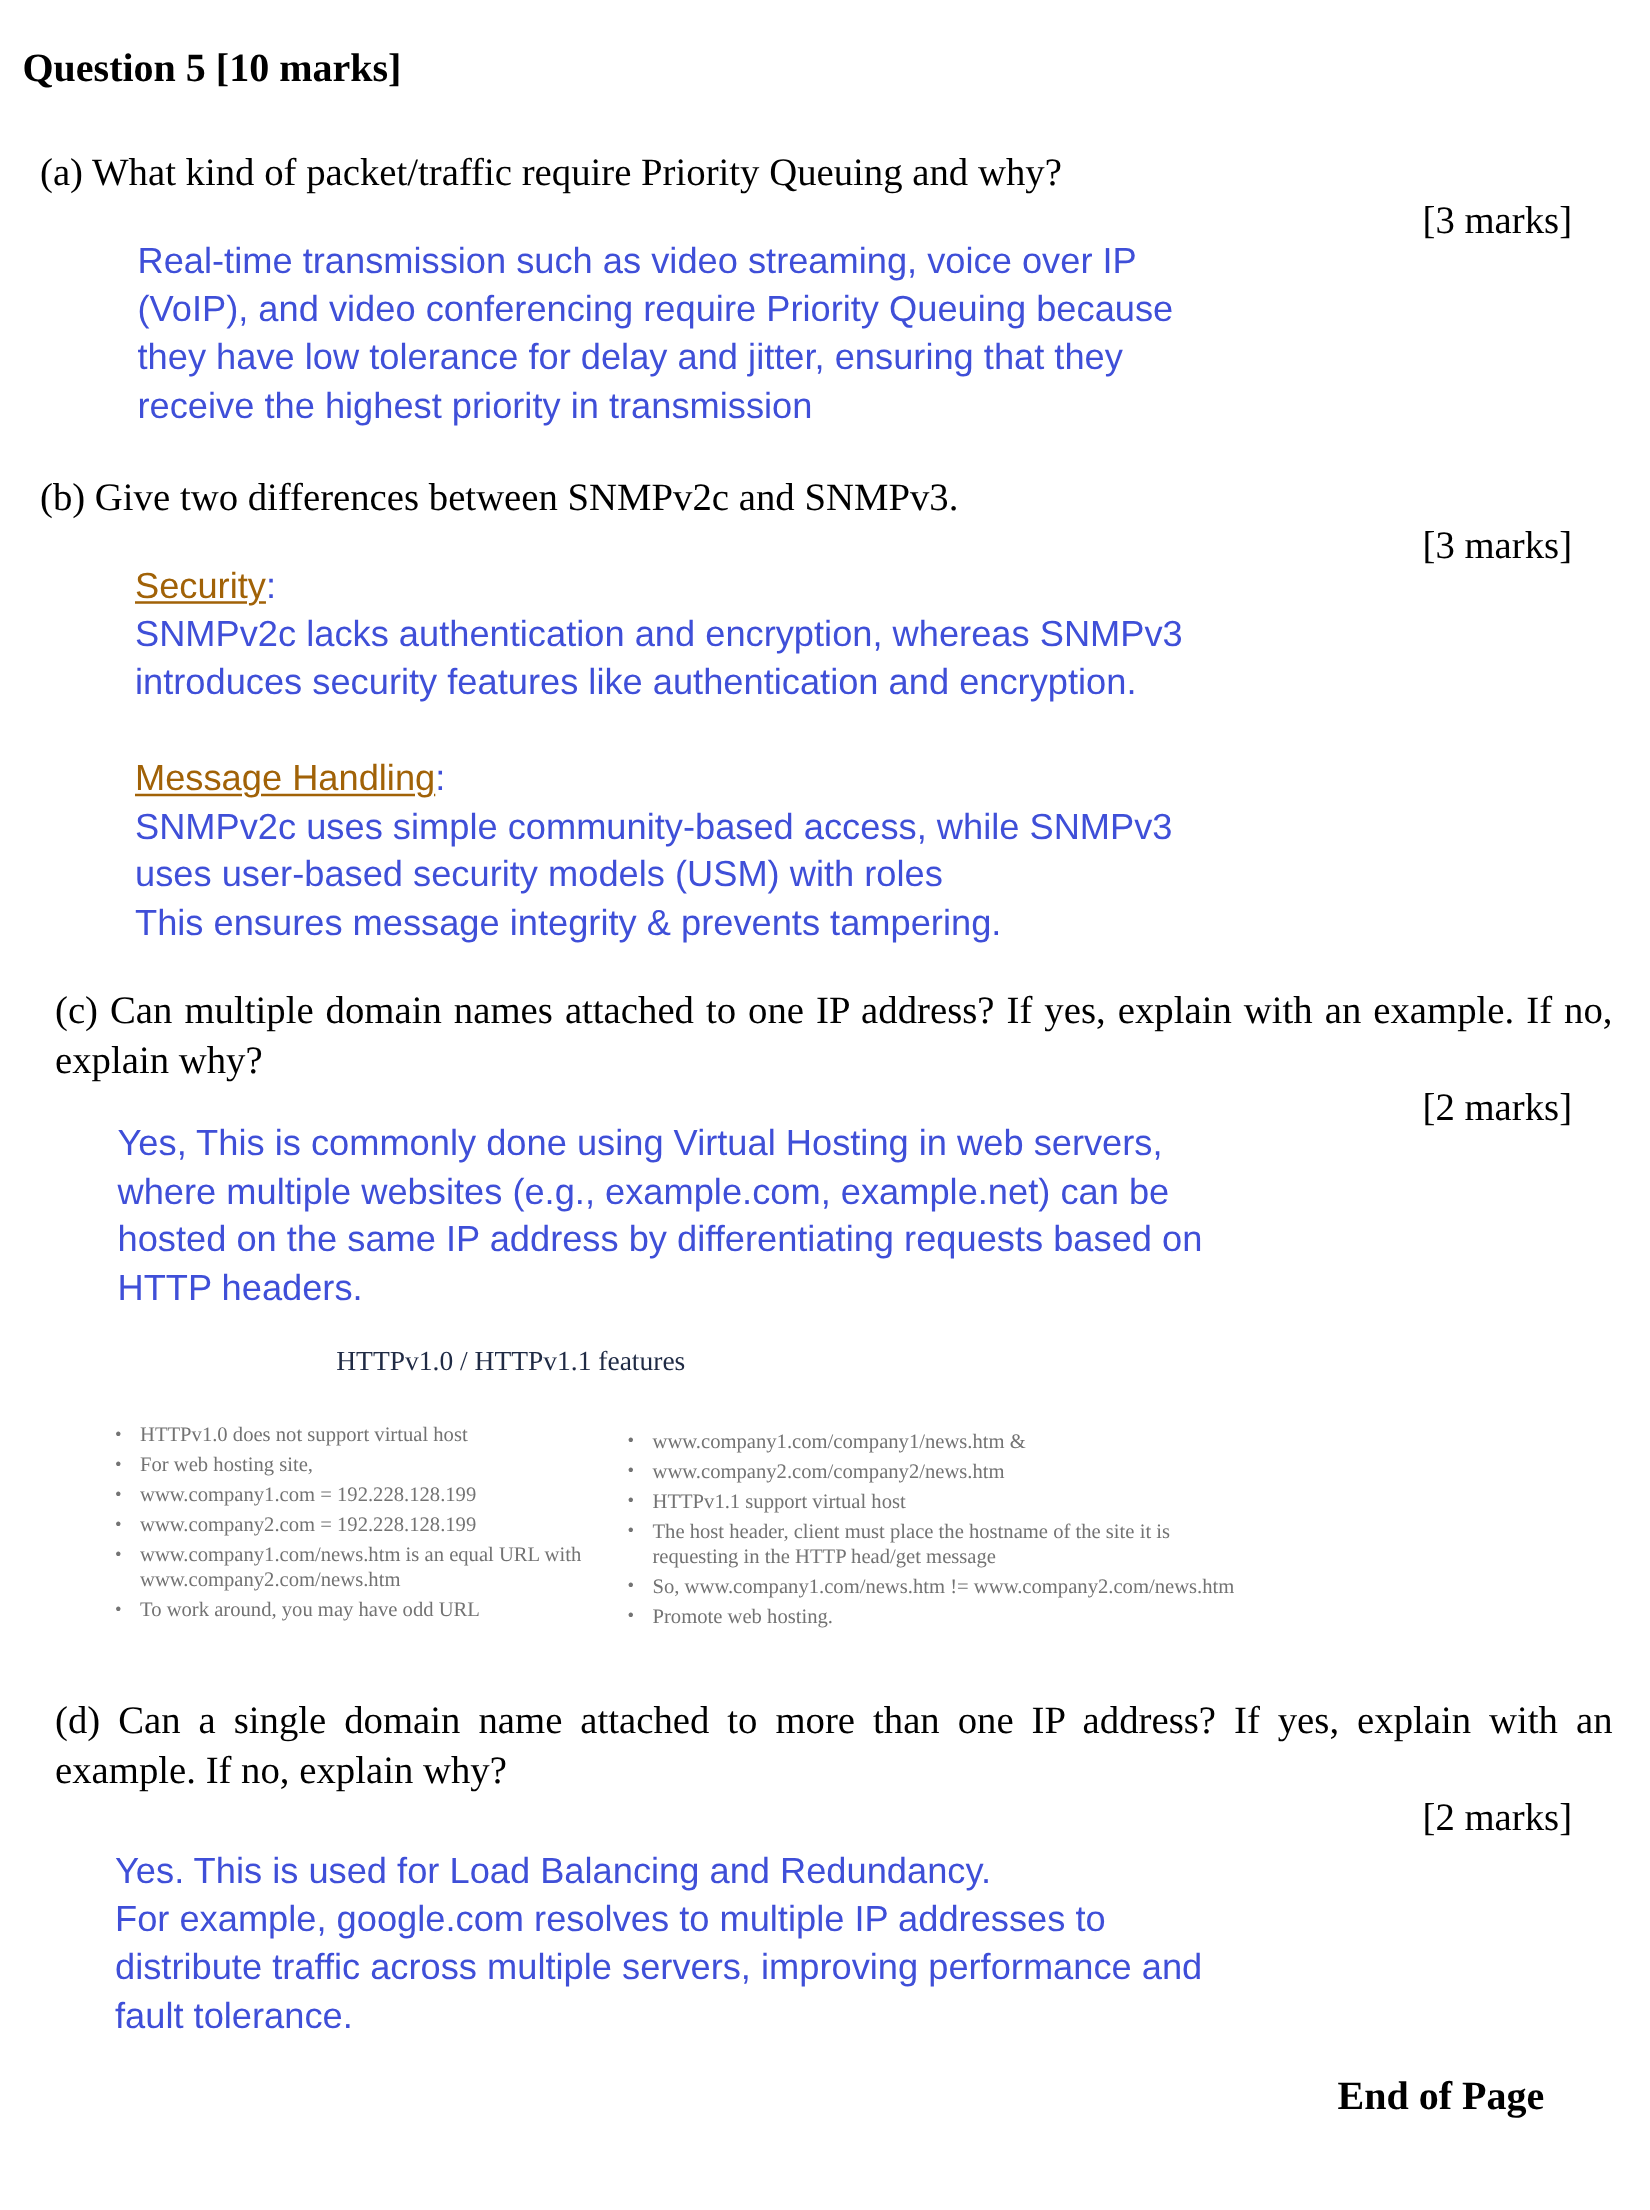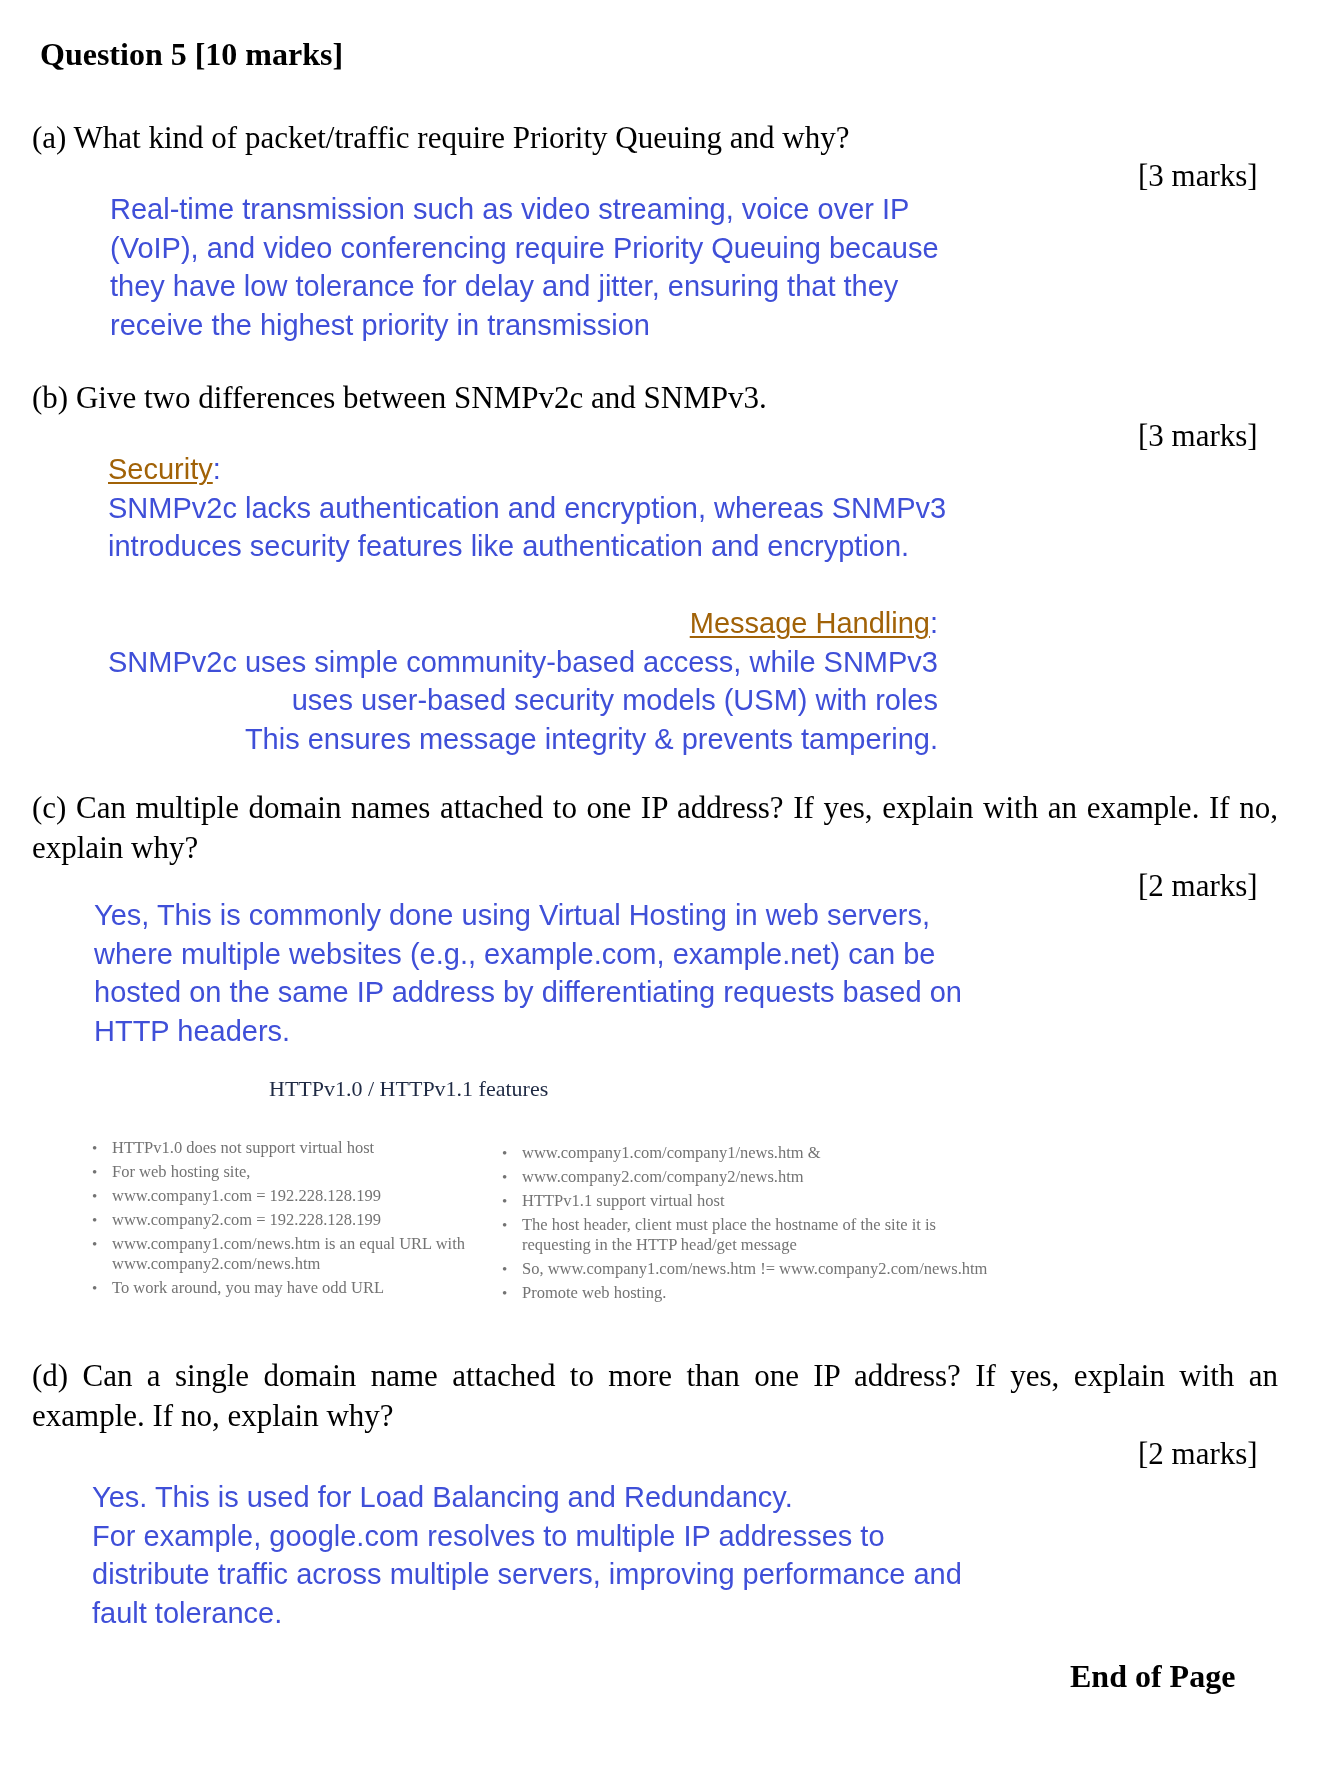--- a/index.html
+++ b/index.html
@@ -1,54 +1,54 @@
 <!DOCTYPE html>
 <html><head>
 <meta charset="utf-8">
 <style>
   html, body { margin: 0; padding: 0; background: #ffffff; }
   body { width: 1320px; height: 1768px; position: relative; overflow: hidden; }
   .abs { position: absolute; white-space: nowrap; }
   .serif { font-family: "Liberation Serif", "DejaVu Serif", serif; color: #000; }
   .q-title { font-size: 32px; font-weight: bold; }
   .q-text { font-size: 31px; line-height: 40px; }
-  .q-justify { width: 1246px; white-space: normal; text-align: justify; text-align-last: left; }
+  .q-justify { width: 1246px; white-space: normal; text-align: justify; text-align-last: left; margin-left: 12px; }
   .marks { font-size: 31px; }
   .ans { font-family: "Liberation Sans", "DejaVu Sans", sans-serif; font-size: 29px; line-height: 38.5px; color: #3f4fd8; }
   .ans .line { display: block; white-space: nowrap; }
   .subhead { color: #a16207; text-decoration: underline; text-decoration-thickness: 2px; text-underline-offset: 3px; }
   .colon { color: #3f4fd8; }
   .slide-title { font-family: "Liberation Serif", "DejaVu Serif", serif; font-size: 22px; color: #1f2a44; }
   .bullets { font-family: "Liberation Serif", "DejaVu Serif", serif; font-size: 16.5px; color: #737373; list-style: none; margin: 0; padding: 0; }
   .bullets li { position: relative; padding-left: 20px; line-height: 20px; margin-bottom: 4px; white-space: normal; }
   .bullets li::before { content: "\2022"; position: absolute; left: 0; top: 0; font-size: 15px; }
   .end { font-size: 32px; font-weight: bold; }
 </style>
 </head>
 <body>
 
-<div class="abs serif q-title" style="left:40px; top:36px;">Question 5 [10 marks]</div>
+<div class="abs serif q-title" style="left:18px; top:36px;">Question 5 [10 marks]</div>
 
 <div class="abs serif q-text" style="left:32px; top:118px;">(a) What kind of packet/traffic require Priority Queuing and why?</div>
 <div class="abs serif marks" style="left:1138px; top:158px;">[3 marks]</div>
 <div class="abs ans" style="left:110px; top:190px;">
   <span class="line">Real-time transmission such as video streaming, voice over IP</span>
   <span class="line">(VoIP), and video conferencing require Priority Queuing because</span>
   <span class="line">they have low tolerance for delay and jitter, ensuring that they</span>
   <span class="line">receive the highest priority in transmission</span>
 </div>
 
 <div class="abs serif q-text" style="left:32px; top:378px;">(b) Give two differences between SNMPv2c and SNMPv3.</div>
 <div class="abs serif marks" style="left:1138px; top:418px;">[3 marks]</div>
 <div class="abs ans" style="left:108px; top:450px;">
   <span class="line"><span class="subhead">Security</span><span class="colon">:</span></span>
   <span class="line">SNMPv2c lacks authentication and encryption, whereas SNMPv3</span>
   <span class="line">introduces security features like authentication and encryption.</span>
 </div>
-<div class="abs ans" style="left:108px; top:604px;text-align:right;">
+<div class="abs ans" style="left:108px; top:604px;">
   <span class="line"><span class="subhead">Message Handling</span><span class="colon">:</span></span>
   <span class="line">SNMPv2c uses simple community-based access, while SNMPv3</span>
   <span class="line">uses user-based security models (USM) with roles</span>
   <span class="line">This ensures message integrity &amp; prevents tampering.</span>
 </div>
 
 <div class="abs serif q-text q-justify" style="left:32px; top:788px;">(c) Can multiple domain names attached to one IP address? If yes, explain with an example. If no, explain why?</div>
 <div class="abs serif marks" style="left:1138px; top:868px;">[2 marks]</div>
 <div class="abs ans" style="left:94px; top:896px;">
   <span class="line">Yes, This is commonly done using Virtual Hosting in web servers,</span>

